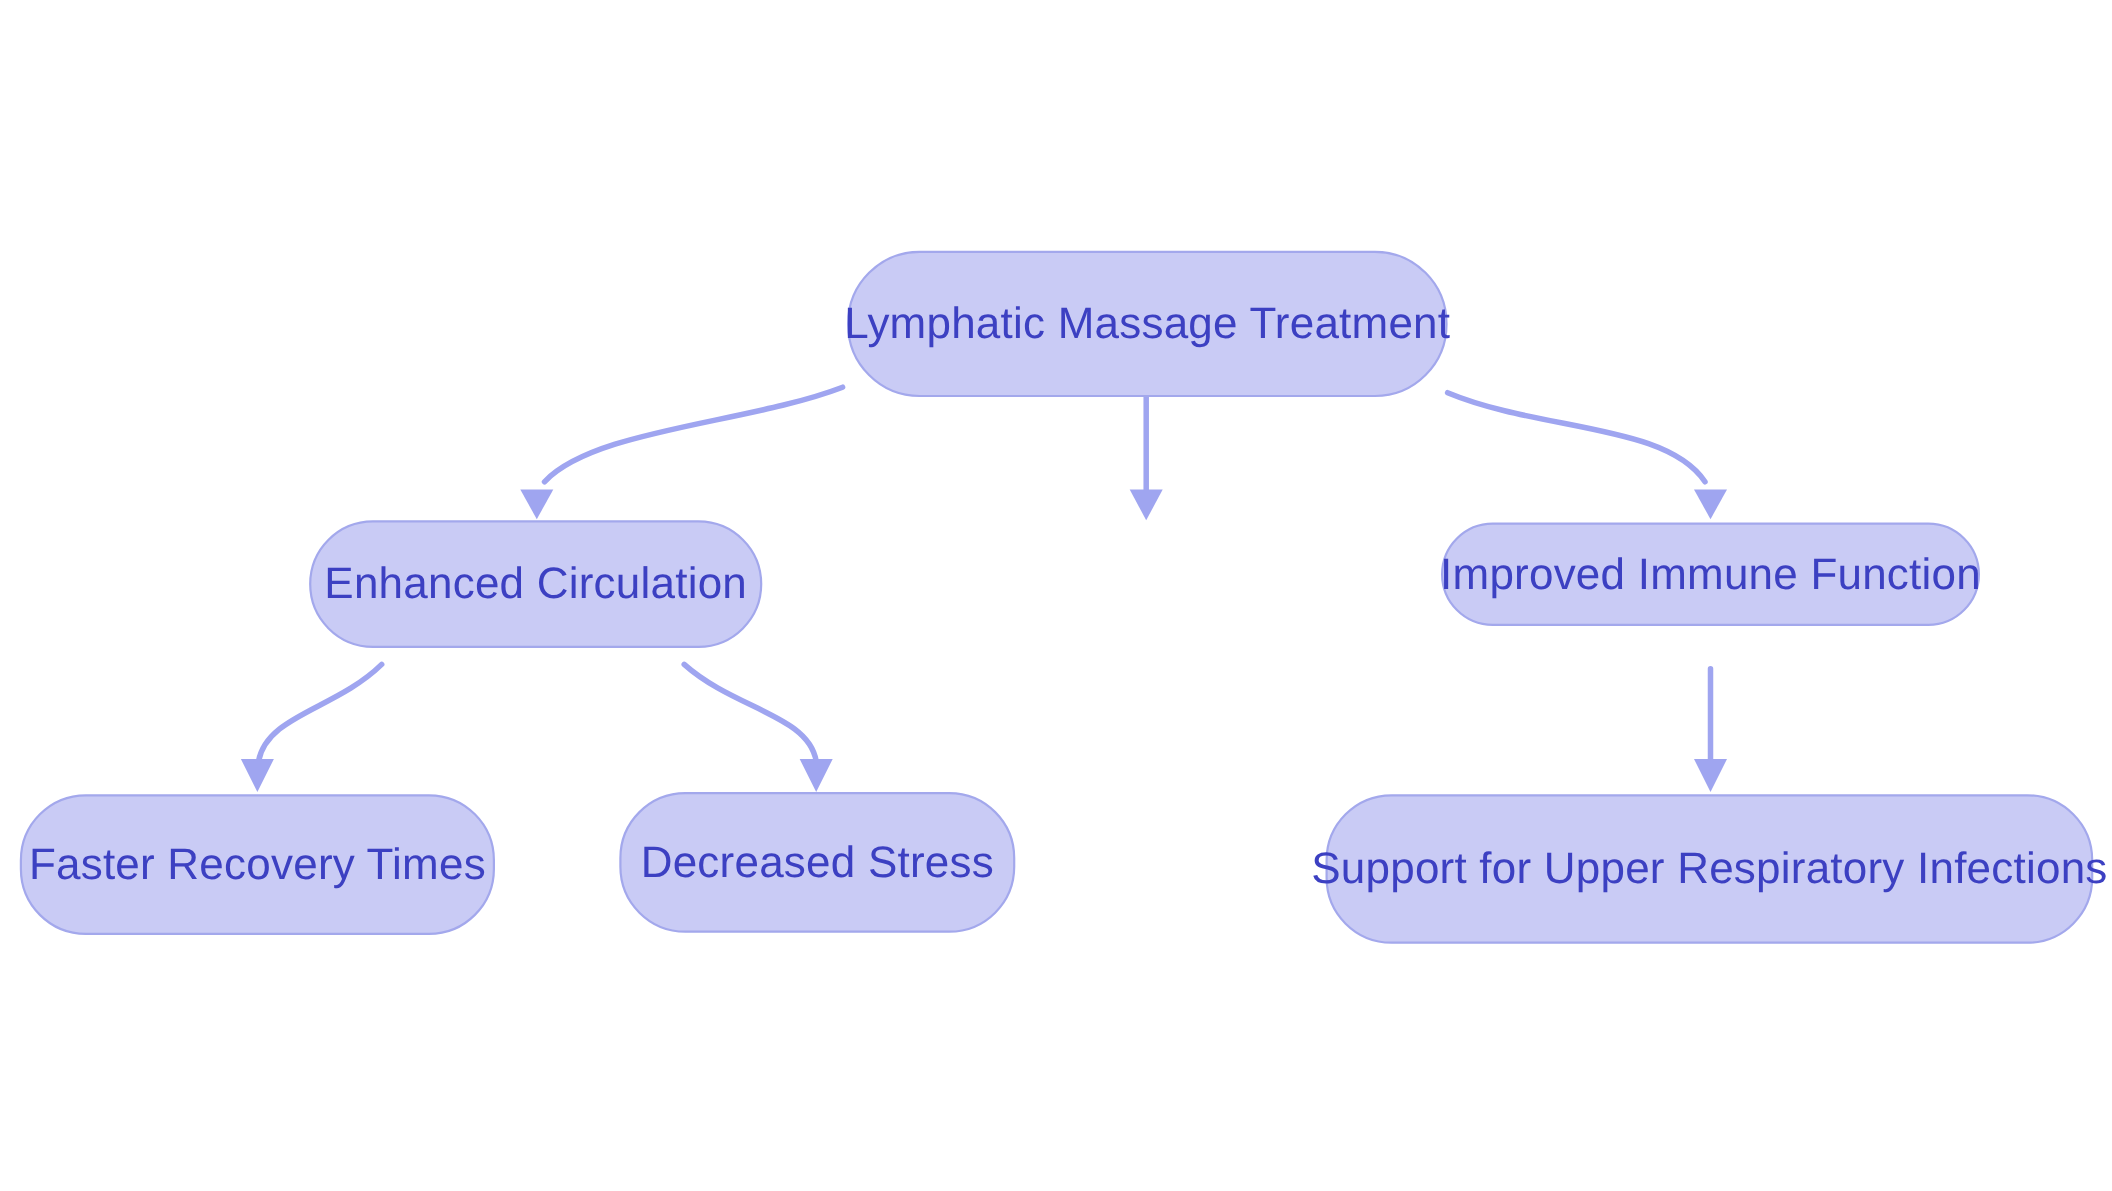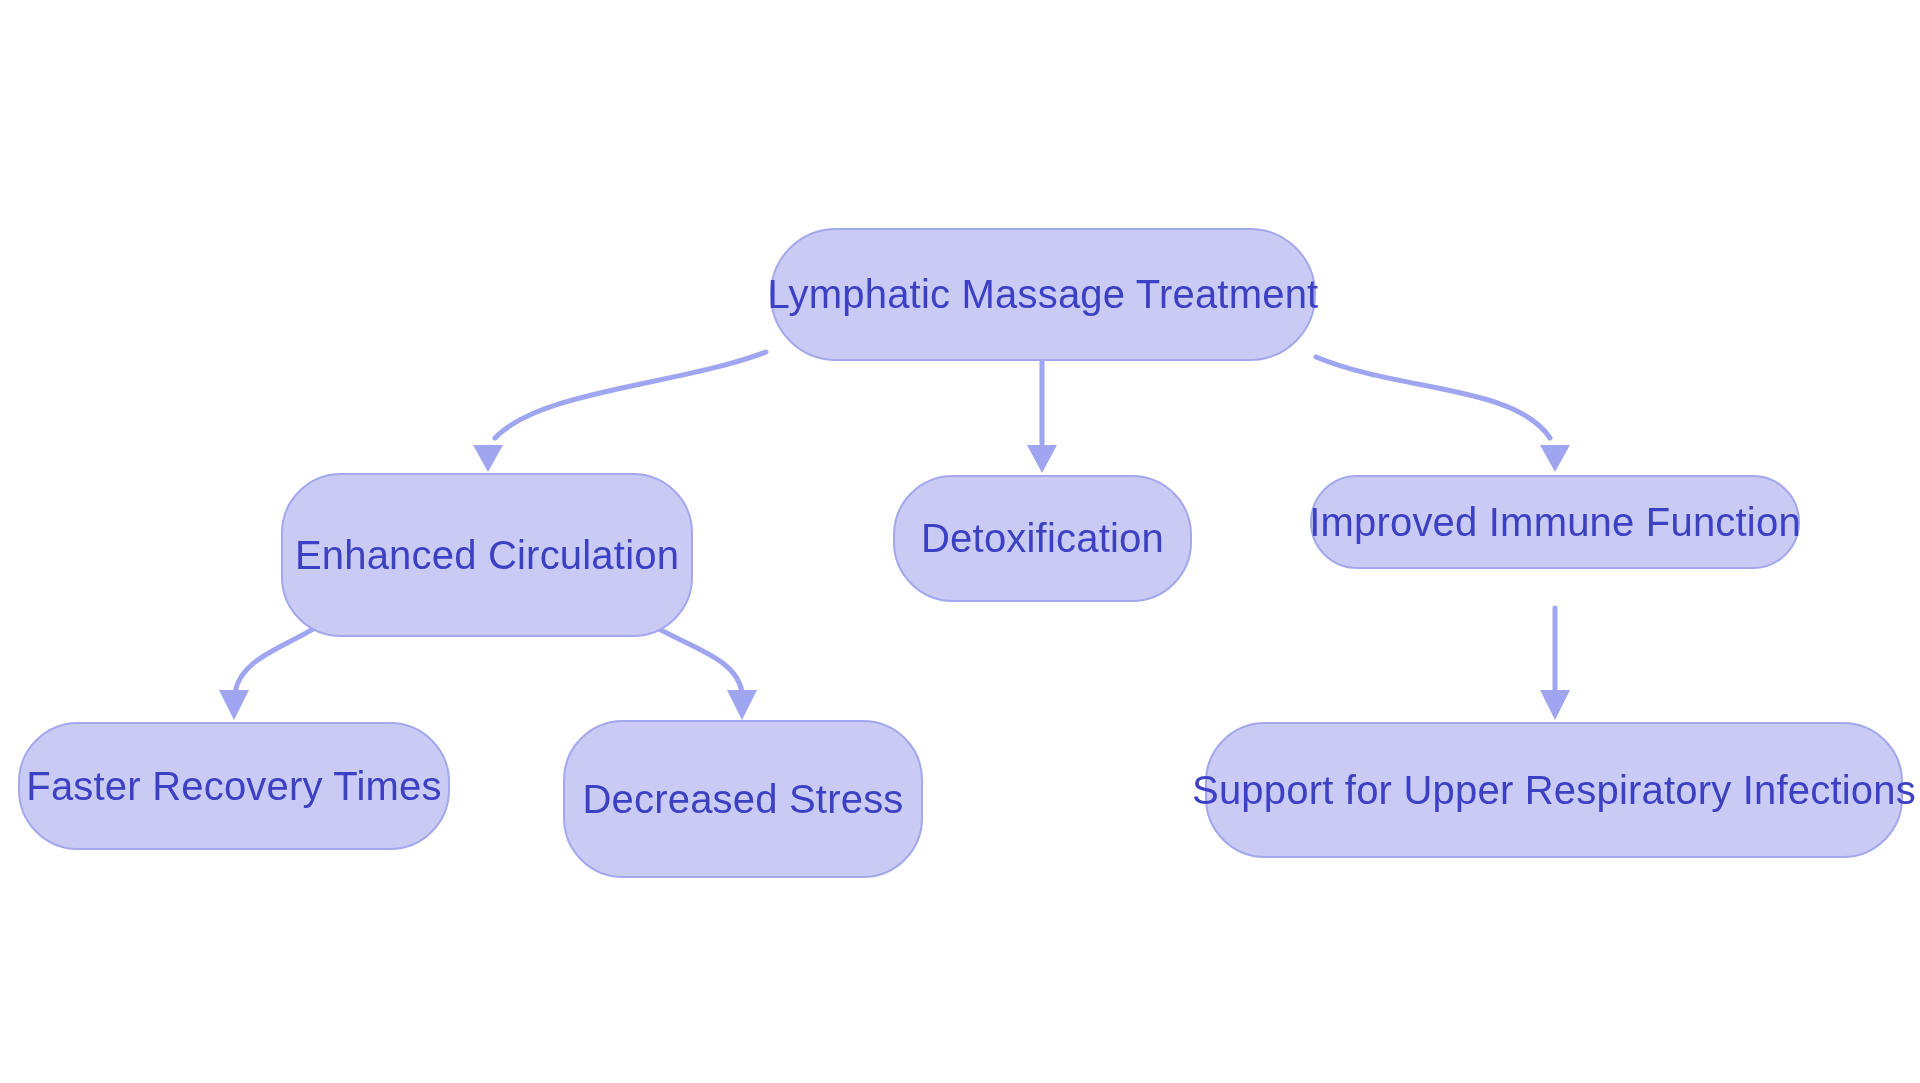--- a/index.html
+++ b/index.html
@@ -39,25 +39,25 @@
     color: var(--node-text, #3c40c2);
     font-size: 40px;
     letter-spacing: 0.2px;
     display: flex;
     align-items: center;
     justify-content: center;
     text-align: center;
     white-space: nowrap;
   }
   .node-root      { left: 770px;  top: 228px; width: 546px; height: 133px; border-radius: 66px; }
-  .node-enhanced  { left: 281px;  top: 473px; width: 412px; height: 164px; }
+  .node-enhanced  { left: 281px;  top: 473px; width: 412px; height: 116px; }
   .node-detox     { left: 893px;  top: 475px; width: 299px; height: 127px; }
   .node-improved  { left: 1310px; top: 475px; width: 490px; height: 94px; }
   .node-faster    { left: 18px;   top: 722px; width: 432px; height: 128px; }
-  .node-decreased { left: 563px;  top: 720px; width: 360px; height: 158px; }
+  .node-decreased { left: 563px;  top: 720px; width: 360px; height: 128px; }
   .node-support   { left: 1205px; top: 722px; width: 698px; height: 136px; }
 </style>
 </head>
 <body>
 
 <div class="canvas">
 
   <svg class="edges" viewBox="0 0 1920 1083" xmlns="http://www.w3.org/2000/svg">
 
     <path d="M 766 352 C 680 385, 540 390, 495 438"></path>
@@ -80,23 +80,20 @@
   </svg>
 
   <div class="node node-root">
     <span>Lymphatic Massage Treatment</span>
   </div>
 
   <div class="node node-enhanced">
     <span>Enhanced Circulation</span>
   </div>
 
-  <div class="node node-detox">
-    <span>Detoxification</span>
-  </div>
 
   <div class="node node-improved">
     <span>Improved Immune Function</span>
   </div>
 
   <div class="node node-faster">
     <span>Faster Recovery Times</span>
   </div>
 
   <div class="node node-decreased">

